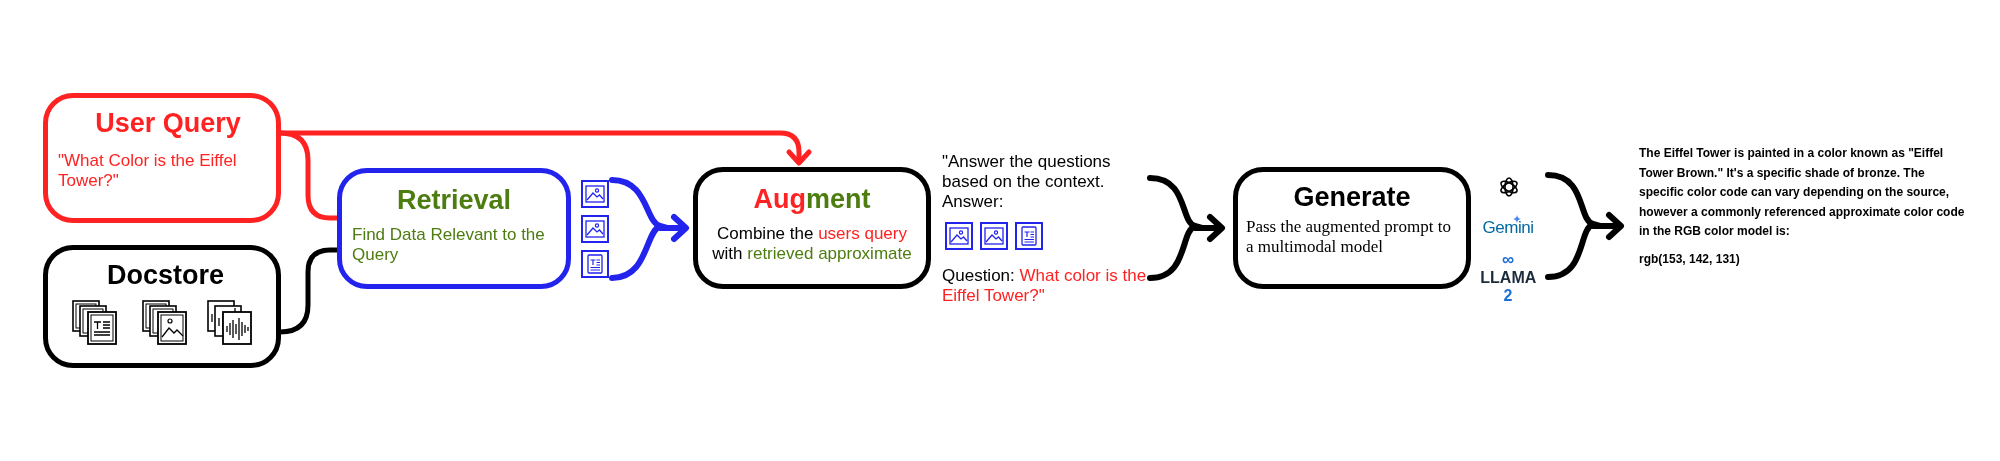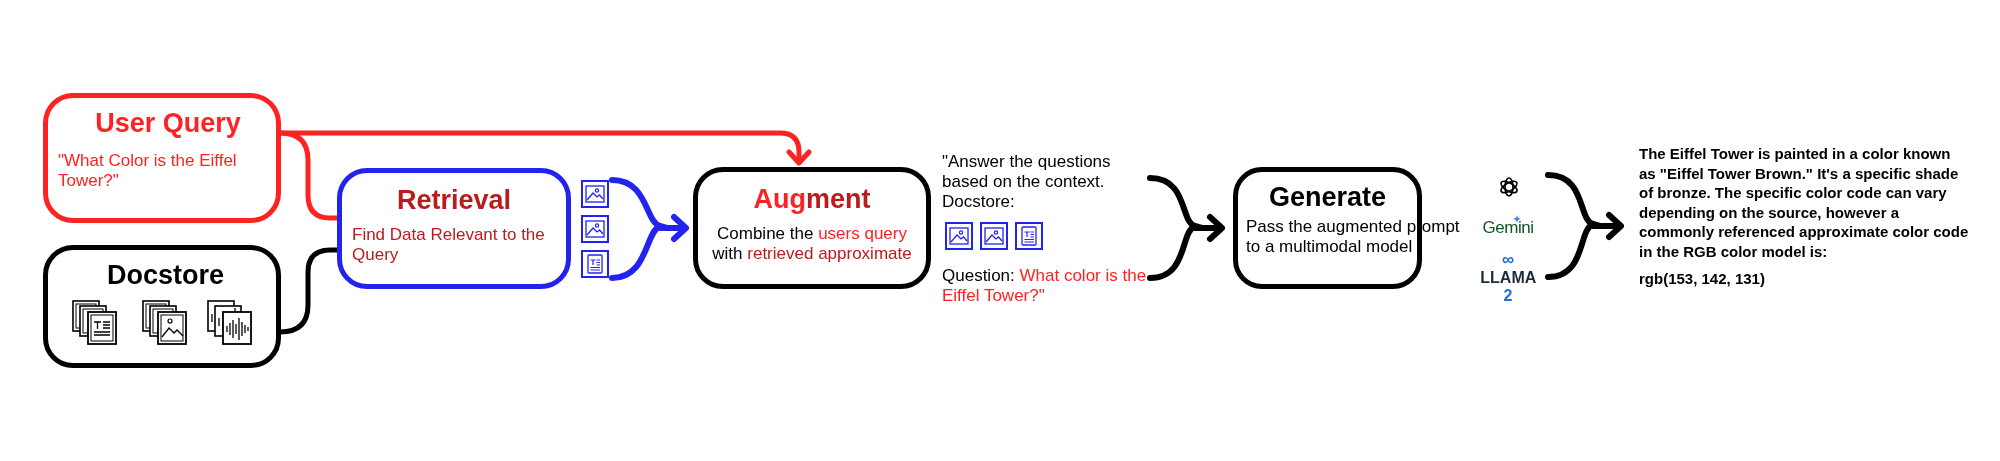--- a/index.html
+++ b/index.html
@@ -2,45 +2,45 @@
 <html><head>
 <meta charset="utf-8">
 <style>
   html, body { margin: 0; padding: 0; background: #ffffff; }
   body { width: 2000px; height: 461px; position: relative; overflow: hidden; font-family: "Liberation Sans", "DejaVu Sans", sans-serif; }
   svg.wires { position: absolute; left: 0; top: 0; width: 2000px; height: 461px; pointer-events: none; }
   .box { position: absolute; box-sizing: border-box; border-width: 5px; border-style: solid; border-radius: 30px; background: #fff; }
   .box .title { position: absolute; left: 0; right: 0; text-align: center; font-weight: bold; font-size: 27px; line-height: 30px; }
   .box .body { position: absolute; font-size: 17px; line-height: 20px; }
   .red { color: #ff2222; }
-  .blue { color: #b91c1c; }
+  .blue { color: #4d7c0f; }
   .black { color: #000; }
   #user-query { left: 43px; top: 93px; width: 238px; height: 130px; border-color: #ff2222; }
   #user-query .title { top: 10px; padding-left: 12px; }
   #user-query .body { left: 10px; top: 53px; width: 210px; }
   #docstore { left: 43px; top: 245px; width: 238px; height: 123px; border-color: #000; }
   #docstore .title { top: 10px; padding-left: 7px; }
   #retrieval { left: 337px; top: 168px; width: 234px; height: 121px; border-color: #2323ee; }
   #retrieval .title { top: 12px; }
   #retrieval .body { left: 10px; top: 52px; width: 210px; }
   #augment { left: 693px; top: 167px; width: 238px; height: 122px; border-color: #000; }
   #augment .title { top: 12px; }
   #augment .body { left: 0; right: 0; top: 52px; text-align: center; }
-  #generate { left: 1233px; top: 167px; width: 189px; height: 122px; border-color: #000; border-radius: 29px; }
+  #generate { left: 1233px; top: 167px; width: 238px; height: 122px; border-color: #000; }
   #generate .title { top: 10px; color: #000; }
-  #generate .body { left: 8px; top: 45px; width: 215px; }
+  #generate .body { left: 8px; top: 45px; width: 215px; font-family: Liberation Serif, serif; }
   .icon-box { position: absolute; width: 28px; height: 28px; box-sizing: border-box; border: 2px solid #2323ee; background: #fff; }
   .icon-box svg { width: 100%; height: 100%; display: block; }
   .stack { position: absolute; width: 46px; height: 46px; }
   .prompt { position: absolute; left: 942px; top: 152px; width: 210px; font-size: 17px; line-height: 20px; color: #000; }
   .prompt .q { position: absolute; left: 0; top: 114px; width: 210px; }
   .models { position: absolute; left: 1480px; top: 172px; width: 56px; }
-  .answer { position: absolute; left: 1639px; top: 144px; width: 330px; font-size: 15px; line-height: 19.5px; font-weight: bold; color: #000; }
+  .answer { position: absolute; left: 1639px; top: 144px; width: 330px; font-size: 12px; line-height: 19.5px; font-weight: bold; color: #000; }
   .answer .rgb { margin-top: 8px; }
-  .gemini { position: absolute; left: 0; top: 46px; width: 56px; text-align: center; font-size: 17px; color: #14532d; letter-spacing: -0.5px; }
+  .gemini { position: absolute; left: 0; top: 46px; width: 56px; text-align: center; font-size: 17px; color: #0369a1; letter-spacing: -0.5px; }
   .llama { position: absolute; left: 0; top: 97px; width: 56px; text-align: center; font-size: 16px; font-weight: bold; color: #1c2b3a; }
   .llama .two { color: #1e6ed8; }
   .meta-inf { position: absolute; left: 0; top: 80px; width: 56px; text-align: center; font-size: 17px; font-weight: bold; color: #1e6ed8; line-height: 16px; }
 </style>
 </head>
 <body>
 
 <svg class="wires" viewBox="0 0 2000 461">
 
   <path d="M 280 133 L 780 133 Q 799 133 799 152 L 799 160" fill="none" stroke="#ff2222" stroke-width="5"></path>
@@ -129,21 +129,21 @@
 <div class="box" id="augment">
   <div class="title"><span class="red">Aug</span><span class="blue">ment</span></div>
   <div class="body black">
     <span>Combine the </span><span class="red">users query</span><br>
     <span>with </span><span class="blue">retrieved approximate</span>
   </div>
 </div>
 
 <div class="prompt">
   <div>"Answer the questions based on the context.</div>
-  <div>Docstore:</div>
+  <div>Answer:</div>
   <div class="q"><span>Question: </span><span class="red">What color is the Eiffel Tower?"</span></div>
 </div>
 <div class="icon-box" style="left:945px;top:222px;">
   <svg viewBox="0 0 24 24">
       <rect x="3" y="4" width="18" height="16" fill="none" stroke="#2323ee" stroke-width="1.3"></rect>
       <circle cx="14" cy="8.5" r="1.6" fill="none" stroke="#2323ee" stroke-width="1.2"></circle>
       <path d="M4 18 L10 11 L14 15 L16.5 13 L20 17" fill="none" stroke="#2323ee" stroke-width="1.3"></path>
     </svg>
 </div>
 <div class="icon-box" style="left:980px;top:222px;">

